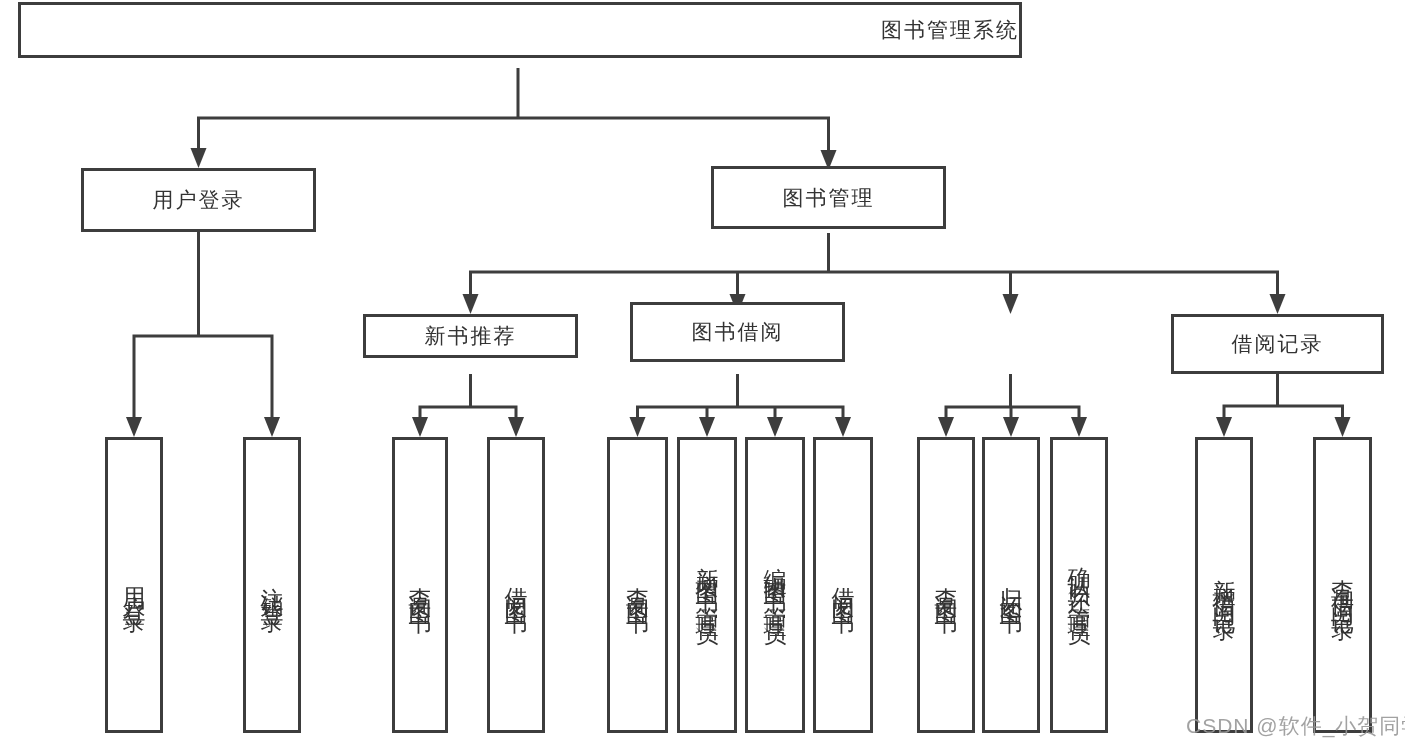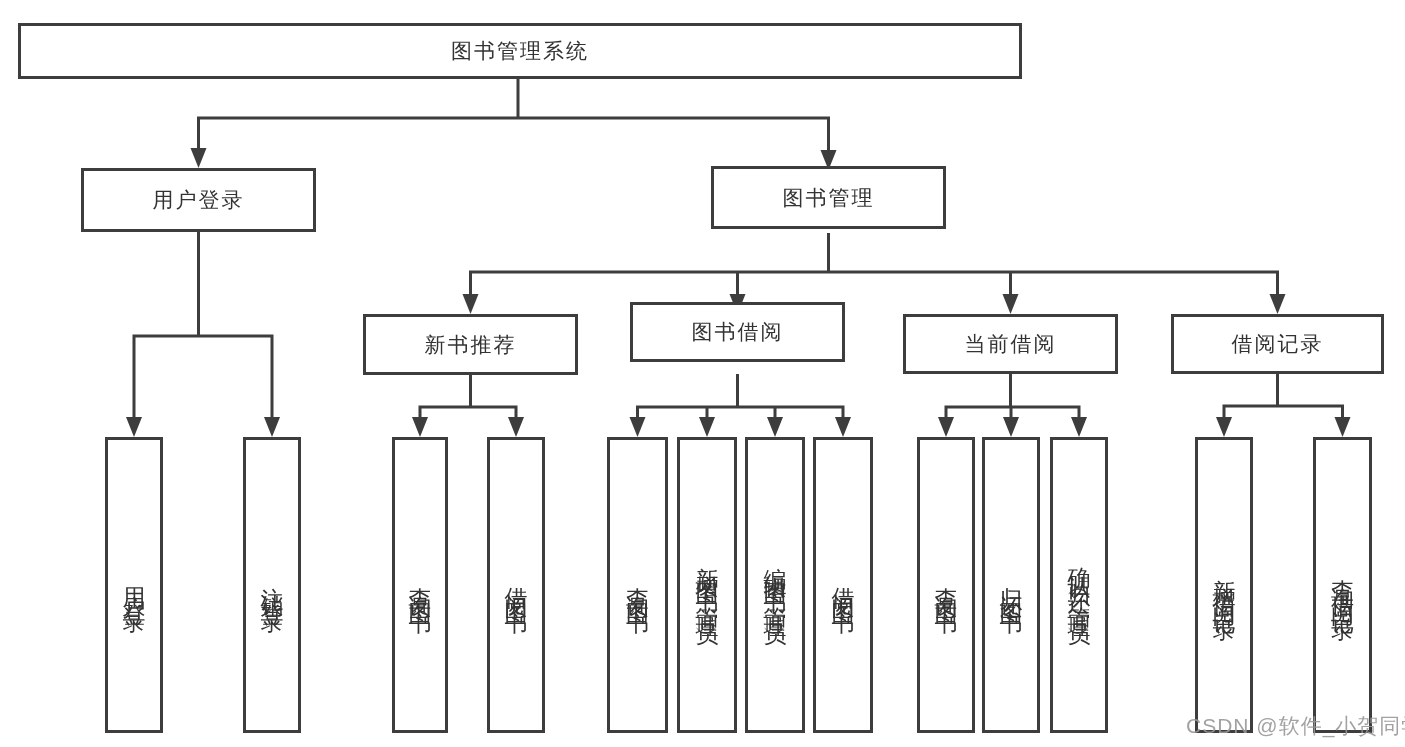--- a/index.html
+++ b/index.html
@@ -94,39 +94,36 @@
       <path d="M767,417 H783 L775,437 Z"></path>
       <path d="M835,417 H851 L843,437 Z"></path>
       <path d="M938,417 H954 L946,437 Z"></path>
       <path d="M1003,417 H1019 L1011,437 Z"></path>
       <path d="M1071,417 H1087 L1079,437 Z"></path>
       <path d="M1216,417 H1232 L1224,437 Z"></path>
       <path d="M1334.5,417 H1350.5 L1342.5,437 Z"></path>
     </g>
   </svg>
 
-  <div class="hbox" style="left:18px; top:23px; width:1004px; height:56px;">
+  <div class="hbox" style="left:18px; top:2px; width:1004px; height:56px;justify-content:flex-end;">
     <span>图书管理系统</span>
   </div>
 
   <div class="hbox" style="left:81px; top:168px; width:235px; height:64px;">
     <span>用户登录</span>
   </div>
   <div class="hbox" style="left:711px; top:166px; width:235px; height:63px;">
     <span>图书管理</span>
   </div>
 
-  <div class="hbox" style="left:363px; top:314px; width:215px; height:61px;">
+  <div class="hbox" style="left:363px; top:314px; width:215px; height:44px;">
     <span>新书推荐</span>
   </div>
   <div class="hbox" style="left:630px; top:302px; width:215px; height:60px;">
     <span>图书借阅</span>
-  </div>
-  <div class="hbox" style="left:903px; top:314px; width:215px; height:60px;">
-    <span>当前借阅</span>
   </div>
   <div class="hbox" style="left:1171px; top:314px; width:213px; height:60px;">
     <span>借阅记录</span>
   </div>
 
   <div class="vbox" style="left:105px; width:58px;">
     <span>用户登录</span>
   </div>
   <div class="vbox" style="left:243px; width:58px;">
     <span>注销登录</span>

